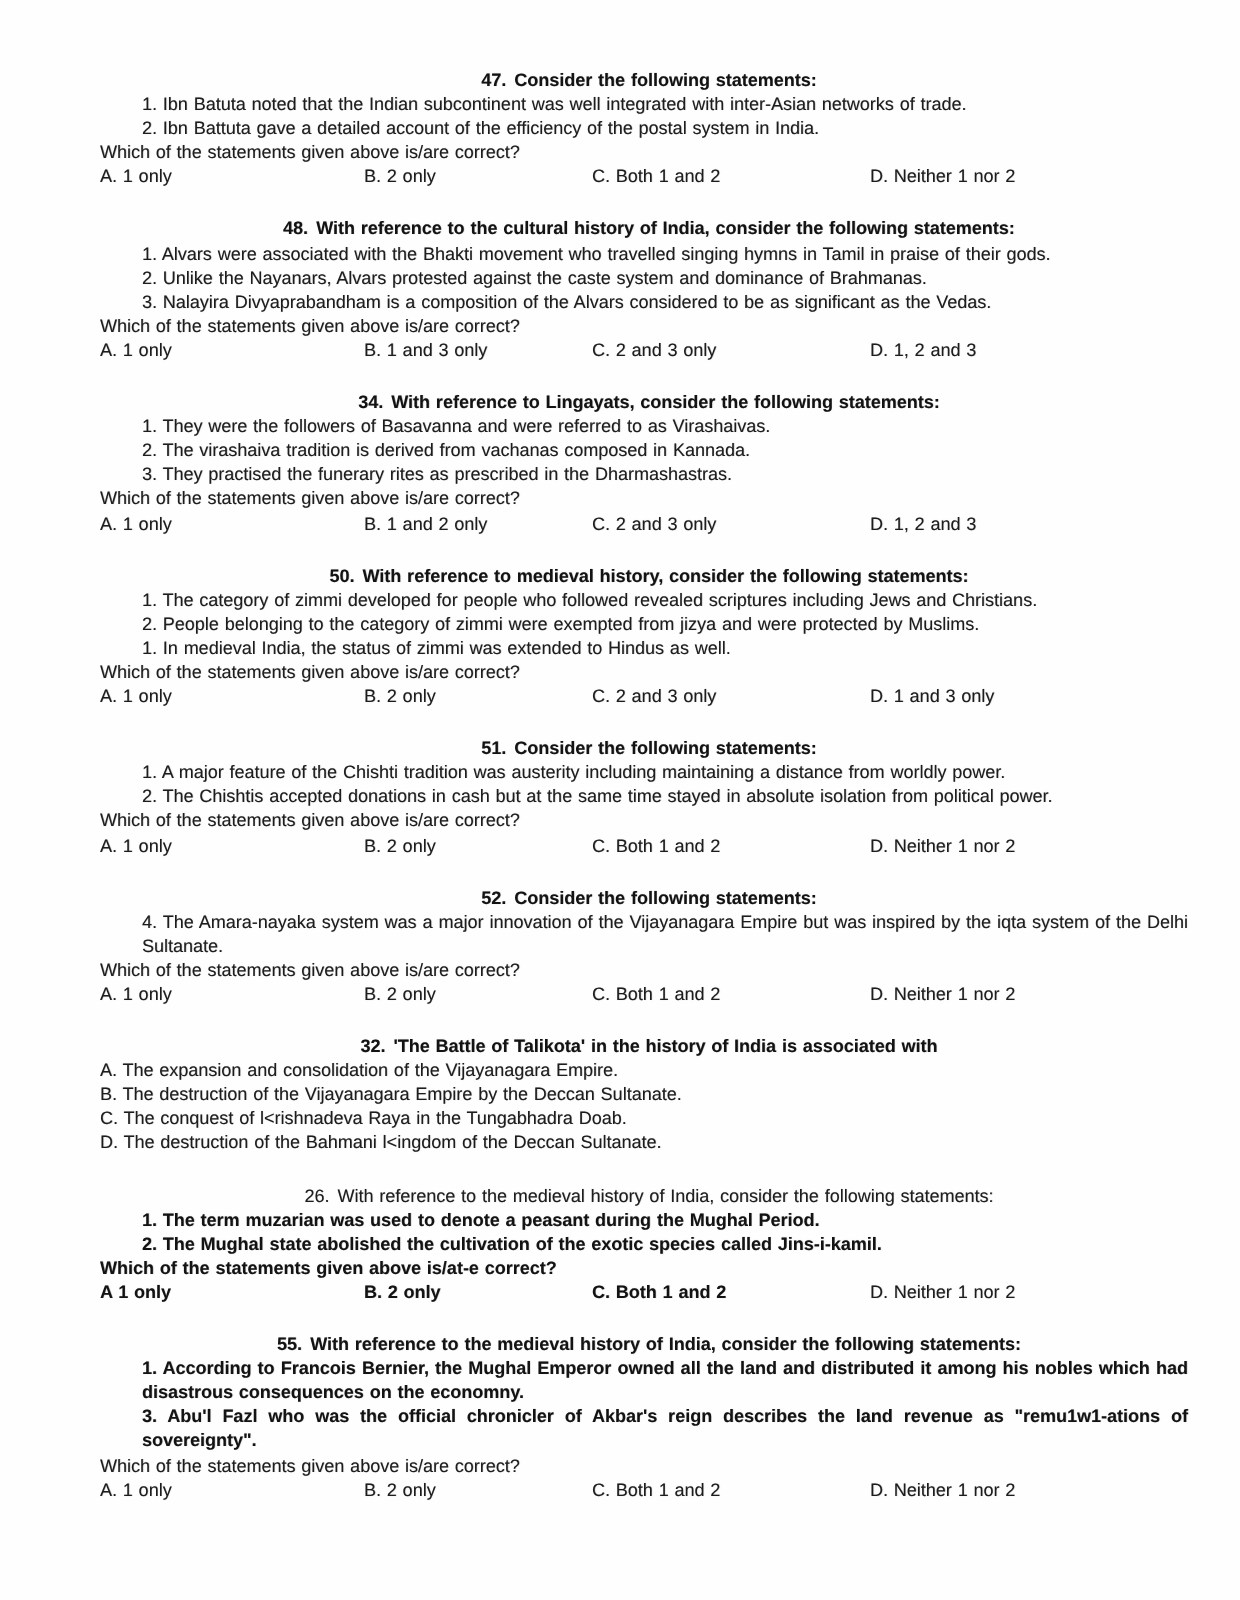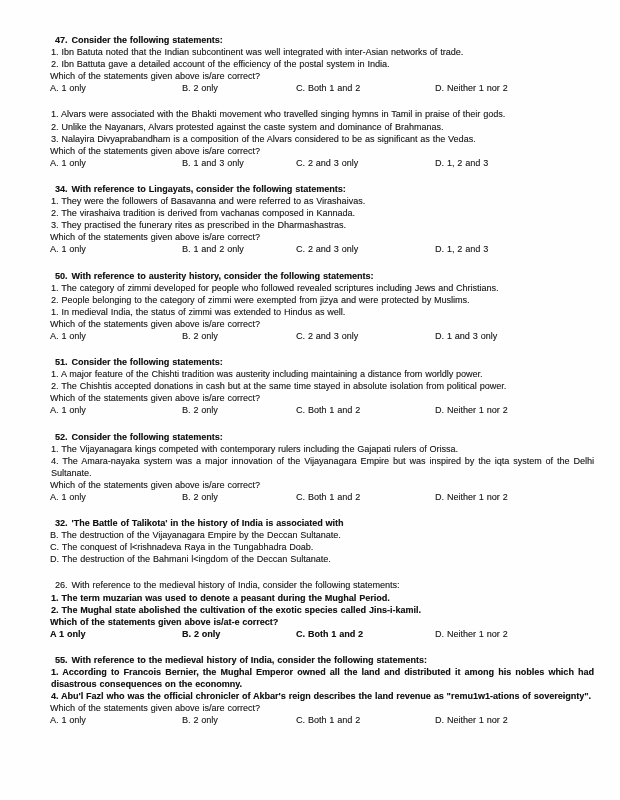--- a/index.html
+++ b/index.html
@@ -12,23 +12,23 @@
     padding: 34px 26px 0 50px;
     font-family: "Liberation Sans", sans-serif;
     font-size: 9px;
     line-height: 12.1px;
     color: #1d1d1d;
     word-spacing: 0.4px;
     text-shadow: 0.2px 0.2px 0.35px rgba(45,45,45,0.45);
     overflow: hidden;
   }
   .question { margin-bottom: 14px; }
-  .q-header { padding-left: 5px; }
+  .q-header { padding-left: 5px; text-align: center; }
   .q-header .q-num { margin-right: 4px; }
-  .statements .line { padding-left: 1px; }
+  .statements .line { padding-left: 1px; margin-left: 20px; }
   .b { font-weight: 700; color: #131313; }
   .j { text-align: justify; }
   .q-prompt { }
   .options { display: flex; justify-content: center; }
   .options .opt0 { width: 132px; }
   .options .opt1 { width: 114px; }
   .options .opt2 { width: 139px; }
   .options .opt3 { flex: 1; }
   .options.stack { display: block; }
   .options.stack .opt0,
@@ -51,20 +51,23 @@
     <div class="q-prompt">Which of the statements given above is/are correct?</div>
     <div class="options">
         <div class="opt opt0">A. 1 only</div>
         <div class="opt opt1">B. 2 only</div>
         <div class="opt opt2">C. Both 1 and 2</div>
         <div class="opt opt3">D. Neither 1 nor 2</div>
       </div>
   </section>
 
   <section class="question">
+    <div class="q-header b">
+      <span class="q-num">48.</span><span class="q-title">With reference to the cultural history of India, consider the following statements:</span>
+    </div>
     <div class="statements">
         <div class="line">1. Alvars were associated with the Bhakti movement who travelled singing hymns in Tamil in praise of their gods.</div>
         <div class="line">2. Unlike the Nayanars, Alvars protested against the caste system and dominance of Brahmanas.</div>
         <div class="line">3. Nalayira Divyaprabandham is a composition of the Alvars considered to be as significant as the Vedas.</div>
       </div>
     <div class="q-prompt">Which of the statements given above is/are correct?</div>
     <div class="options">
         <div class="opt opt0">A. 1 only</div>
         <div class="opt opt1">B. 1 and 3 only</div>
         <div class="opt opt2">C. 2 and 3 only</div>
@@ -85,21 +88,21 @@
     <div class="options">
         <div class="opt opt0">A. 1 only</div>
         <div class="opt opt1">B. 1 and 2 only</div>
         <div class="opt opt2">C. 2 and 3 only</div>
         <div class="opt opt3">D. 1, 2 and 3</div>
       </div>
   </section>
 
   <section class="question">
     <div class="q-header b">
-      <span class="q-num">50.</span><span class="q-title">With reference to austerity history, consider the following statements:</span>
+      <span class="q-num">50.</span><span class="q-title">With reference to medieval history, consider the following statements:</span>
     </div>
     <div class="statements">
         <div class="line">1. The category of zimmi developed for people who followed revealed scriptures including Jews and Christians.</div>
         <div class="line">2. People belonging to the category of zimmi were exempted from jizya and were protected by Muslims.</div>
         <div class="line">1. In medieval India, the status of zimmi was extended to Hindus as well.</div>
       </div>
     <div class="q-prompt">Which of the statements given above is/are correct?</div>
     <div class="options">
         <div class="opt opt0">A. 1 only</div>
         <div class="opt opt1">B. 2 only</div>
@@ -123,38 +126,38 @@
         <div class="opt opt2">C. Both 1 and 2</div>
         <div class="opt opt3">D. Neither 1 nor 2</div>
       </div>
   </section>
 
   <section class="question">
     <div class="q-header b">
       <span class="q-num">52.</span><span class="q-title">Consider the following statements:</span>
     </div>
     <div class="statements">
-        <div class="line">1. The Vijayanagara kings competed with contemporary rulers including the Gajapati rulers of Orissa.</div>
         <div class="line j">4. The Amara-nayaka system was a major innovation of the Vijayanagara Empire but was inspired by the iqta system of the Delhi Sultanate.</div>
       </div>
     <div class="q-prompt">Which of the statements given above is/are correct?</div>
     <div class="options">
         <div class="opt opt0">A. 1 only</div>
         <div class="opt opt1">B. 2 only</div>
         <div class="opt opt2">C. Both 1 and 2</div>
         <div class="opt opt3">D. Neither 1 nor 2</div>
       </div>
   </section>
 
   <section class="question">
     <div class="q-header b">
       <span class="q-num">32.</span><span class="q-title">'The Battle of Talikota' in the history of India is associated with</span>
     </div>
 
     <div class="options stack">
+        <div class="opt opt0">A. The expansion and consolidation of the Vijayanagara Empire.</div>
         <div class="opt opt1">B. The destruction of the Vijayanagara Empire by the Deccan Sultanate.</div>
         <div class="opt opt2">C. The conquest of l&lt;rishnadeva Raya in the Tungabhadra Doab.</div>
         <div class="opt opt3">D. The destruction of the Bahmani l&lt;ingdom of the Deccan Sultanate.</div>
       </div>
   </section>
 
   <section class="question">
     <div class="q-header">
       <span class="q-num">26.</span><span class="q-title">With reference to the medieval history of India, consider the following statements:</span>
     </div>
@@ -170,21 +173,21 @@
         <div class="opt opt3">D. Neither 1 nor 2</div>
       </div>
   </section>
 
   <section class="question">
     <div class="q-header b">
       <span class="q-num">55.</span><span class="q-title">With reference to the medieval history of India, consider the following statements:</span>
     </div>
     <div class="statements">
         <div class="line b j">1. According to Francois Bernier, the Mughal Emperor owned all the land and distributed it among his nobles which had disastrous consequences on the economny.</div>
-        <div class="line b j">4. Abu'l Fazl who was the official chronicler of Akbar's reign describes the land revenue as "remu1w1-ations of sovereignty".</div>
+        <div class="line b j">3. Abu'l Fazl who was the official chronicler of Akbar's reign describes the land revenue as "remu1w1-ations of sovereignty".</div>
       </div>
     <div class="q-prompt">Which of the statements given above is/are correct?</div>
     <div class="options">
         <div class="opt opt0">A. 1 only</div>
         <div class="opt opt1">B. 2 only</div>
         <div class="opt opt2">C. Both 1 and 2</div>
         <div class="opt opt3">D. Neither 1 nor 2</div>
       </div>
   </section>
 </div>

